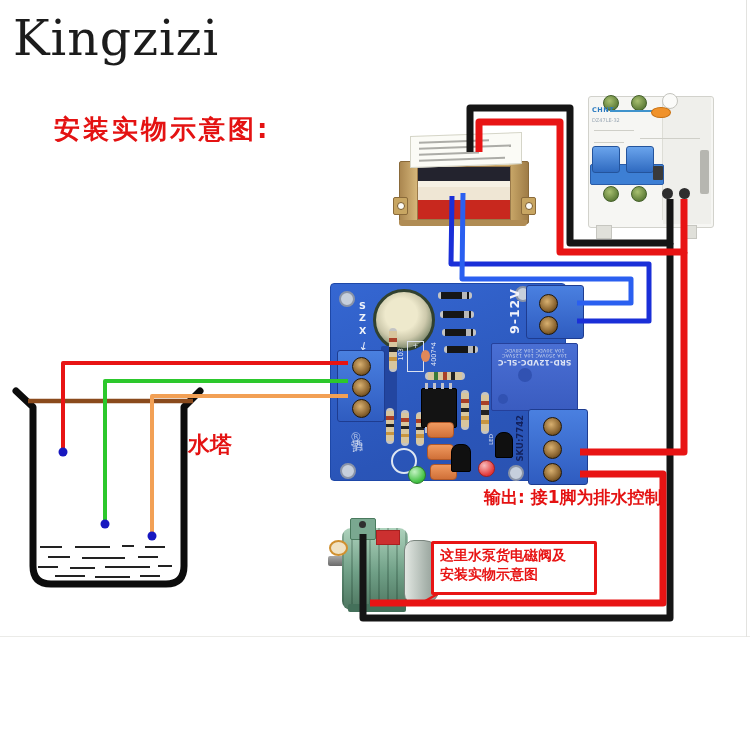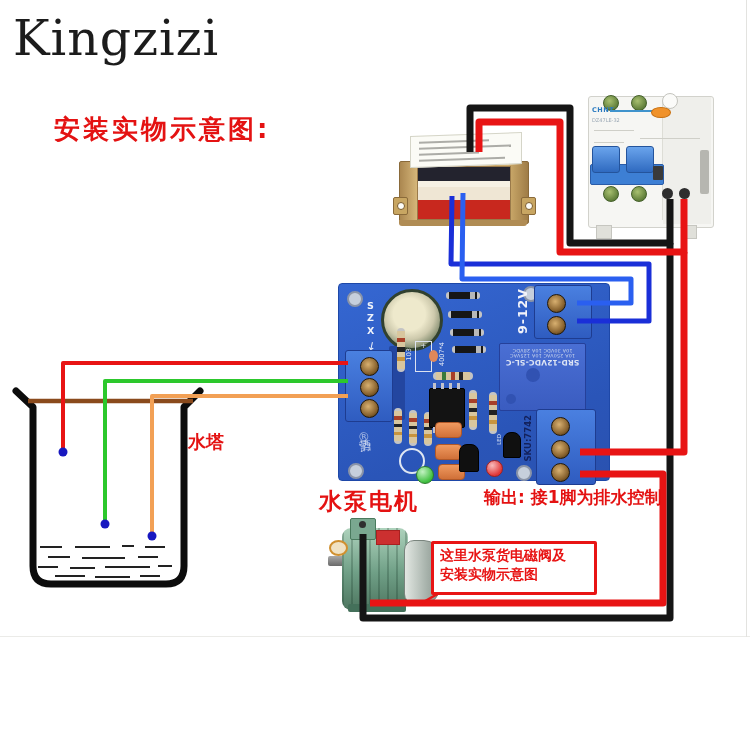--- a/index.html
+++ b/index.html
@@ -3,21 +3,21 @@
 <meta charset="utf-8">
 <style>
   html,body{margin:0;padding:0;background:#fff;}
   #canvas{position:relative;width:750px;height:750px;background:#ffffff;overflow:hidden;
           font-family:"DejaVu Sans",sans-serif;}
   .abs{position:absolute;}
   .nowrap{white-space:nowrap;text-align:center;}
   
   .logo{left:13px;top:10px;font-family:"DejaVu Serif",serif;font-size:49px;color:#1c1c1c;letter-spacing:1px;}
   .title{left:54px;top:112px;font-size:26px;font-weight:bold;color:#e41212;letter-spacing:3px;}
-  .tower-label{left:188px;top:430px;font-size:18px;font-weight:bold;color:#e41212;}
+  .tower-label{left:188px;top:430px;font-size:22px;font-weight:bold;color:#e41212;}
   .motor-label{left:319px;top:486px;font-size:23px;font-weight:bold;color:#e41212;letter-spacing:2px;}
   .out1{left:484px;top:486px;font-size:17px;font-weight:bold;color:#e41212;}
   .out2{left:518px;top:511px;font-size:17px;font-weight:bold;color:#e41212;}
   
   .callout{left:431px;top:541px;width:154px;height:46px;background:#fff;border:3px solid #e81414;
            border-radius:2px;padding:2px 0 0 6px;z-index:6;}
   .callout div{font-size:14px;font-weight:bold;color:#e81414;line-height:1.35;white-space:nowrap;}
   
   svg.layer{position:absolute;left:0;top:0;z-index:5;pointer-events:none;}
   #beaker-layer{z-index:1;}
@@ -46,22 +46,22 @@
   .bk-brand{left:592px;top:106px;font-size:6.5px;font-weight:bold;color:#2a7ac0;letter-spacing:.5px;}
   .bk-bluleline{left:610px;top:110px;width:46px;height:2px;background:#3f93cc;}
   .bk-model{left:592px;top:117px;font-size:5px;color:#9aa7b4;}
   .bk-orange{left:651px;top:107px;width:18px;height:9px;border-radius:50%;background:#f0922a;border:1px solid #c87010;}
   .bk-detail{position:absolute;height:1px;background:#cfcfc8;}
   .toggle-base{left:590px;top:164px;width:72px;height:19px;background:#3d7fd4;border-radius:2px;border:1px solid #2a5ca8;}
   .toggle{width:26px;height:25px;background:linear-gradient(180deg,#6aa4ec,#2f6ac0);border:1px solid #24549c;border-radius:3px;}
   .bk-black{left:653px;top:166px;width:10px;height:14px;background:#3a3a3a;border-radius:1px;}
   .din-tab{width:14px;height:12px;background:#e0e0da;border:1px solid #c6c6c0;}
   
-  .pcb{left:338px;top:283px;width:234px;height:196px;border-radius:4px;border:1px solid #1e48a8;
-       background:linear-gradient(160deg,#3567d2,#2a55b8 70%,#2a52b0);overflow:visible;padding-left:36px;}
+  .pcb{left:330px;top:283px;width:234px;height:196px;border-radius:4px;border:1px solid #1e48a8;
+       background:linear-gradient(160deg,#3567d2,#2a55b8 70%,#2a52b0);overflow:visible;}
   .pcb .abs{position:absolute;}
   .hole{width:12px;height:12px;border-radius:50%;background:#c6cfdc;border:2px solid #8a94a8;}
   .bigcap{left:42px;top:5px;width:56px;height:56px;border-radius:50%;border:3px solid #31412f;
           background:radial-gradient(circle at 45% 40%,#eee9cc 35%,#cdc9ac 55%,#8d9578 72%,#46564a 88%);}
   .szx{left:28px;top:16px;width:11px;font-size:9.5px;font-weight:bold;color:#eef2fa;line-height:1.3;}
   .szx-arrow{left:28px;top:56px;font-size:11px;color:#eef2fa;transform:rotate(12deg);}
   .tblock{background:linear-gradient(180deg,#4a80e0,#2f5cc0);border:1px solid #1e3c90;border-radius:3px;}
   .subboard{left:50px;top:62px;width:16px;height:74px;background:#2346a0;border-radius:2px;}
   .screw-b{width:17px;height:17px;border-radius:50%;background:radial-gradient(circle at 42% 38%,#d8b070,#8a6430 60%,#46300e 95%);border:1px solid #241806;}
   .diode{height:7px;border-radius:3px;
@@ -303,20 +303,19 @@
       <line x1="441" y1="592" x2="420" y2="604" stroke-width="2.5" stroke="#e81414"></line>
     </g>
     <circle cx="63" cy="452" r="4.5" fill="#1818c0"></circle>
     <circle cx="105" cy="524" r="4.5" fill="#1818c0"></circle>
     <circle cx="152" cy="536" r="4.5" fill="#1818c0"></circle>
   </svg>
 
   <div class="abs logo txt nowrap">Kingzizi</div>
   <div class="abs title txt nowrap">安装实物示意图:</div>
   <div class="abs tower-label txt nowrap">水塔</div>
-  <div class="abs motor-label txt nowrap">水泵电机</div>
   <div class="abs out1 txt nowrap">输出: 接1脚为排水控制</div>
   <div class="abs callout">
     <div>这里水泵货电磁阀及</div>
     <div>安装实物示意图</div>
   </div>
 
 </div>
 
 </body></html>

